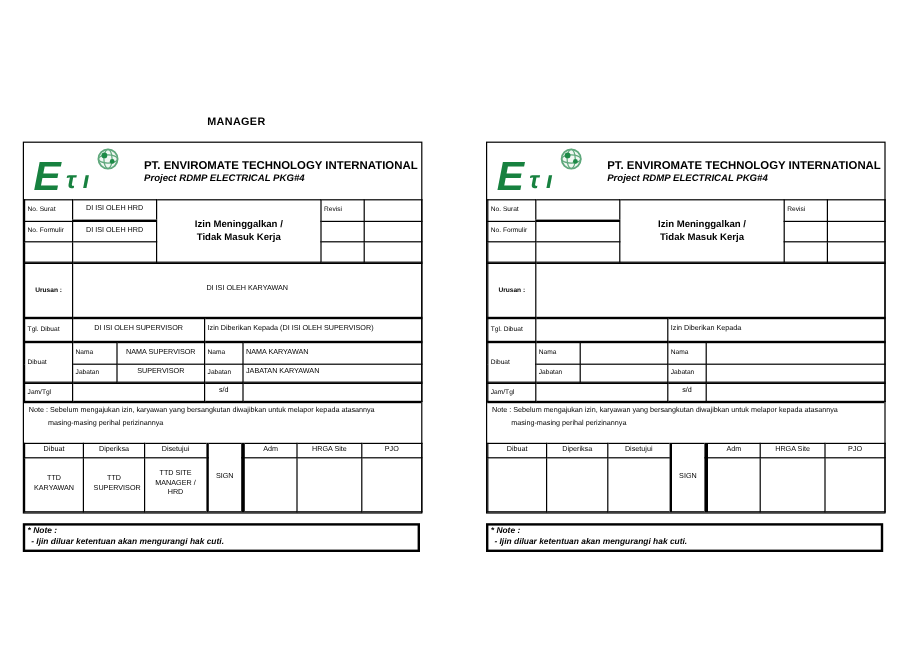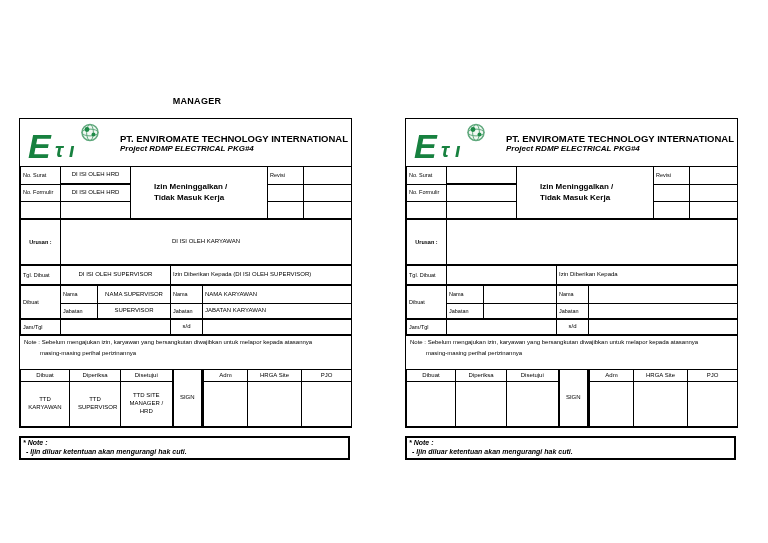--- a/index.html
+++ b/index.html
@@ -21,21 +21,21 @@
   .project{font-size:8px;font-weight:bold;line-height:1.2;white-space:nowrap;font-style:italic;}
   table{border-collapse:collapse;table-layout:fixed;width:331px;}
   td{
     border:1px solid #000;padding:0 2px;vertical-align:middle;
     font-size:6px;line-height:1.25;overflow:hidden;white-space:nowrap;
   }
   .lbl{font-size:5.5px;text-align:left;}
   .c{text-align:center;}
   .b{font-weight:bold;}
   .thickb{border-bottom:2px solid #000;}
-  .title-cell{font-weight:bold;font-size:8px;text-align:left;line-height:1.35;padding:0 23px;white-space:normal;}
+  .title-cell{font-weight:bold;font-size:8px;text-align:center;line-height:1.35;padding:0 23px;white-space:normal;}
   .r17 td{height:16px;}
   .r45 td{height:44px;}
   .r19 td{height:18px;}
   .r18 td{height:17px;}
   .r15 td{height:14px;}
   .note-sec{border-top:1px solid #000;height:30px;font-size:6px;padding:3px 0 0 4px;white-space:nowrap;}
   .note-line2{margin:5px 0 0 16px;}
   .sig-hdr td{height:11px;text-align:center;}
   .sig-body td{height:44px;text-align:center;vertical-align:middle;}
   .sign-cell{border-left:2px solid #000;border-right:3px solid #000;text-align:center;}

